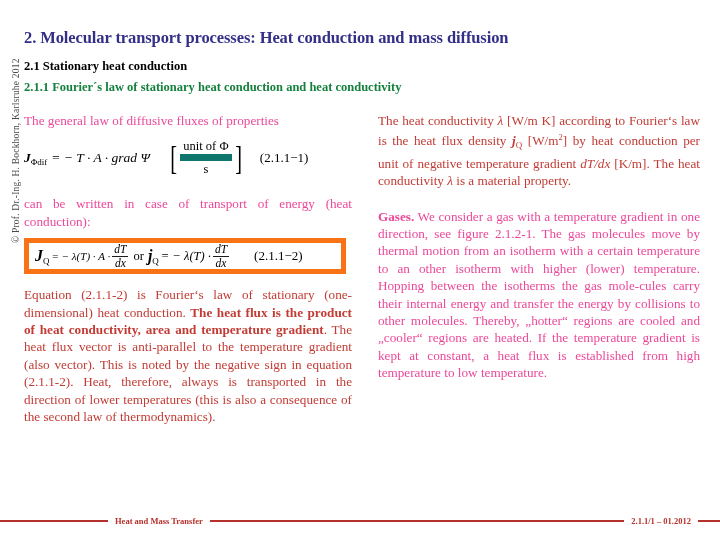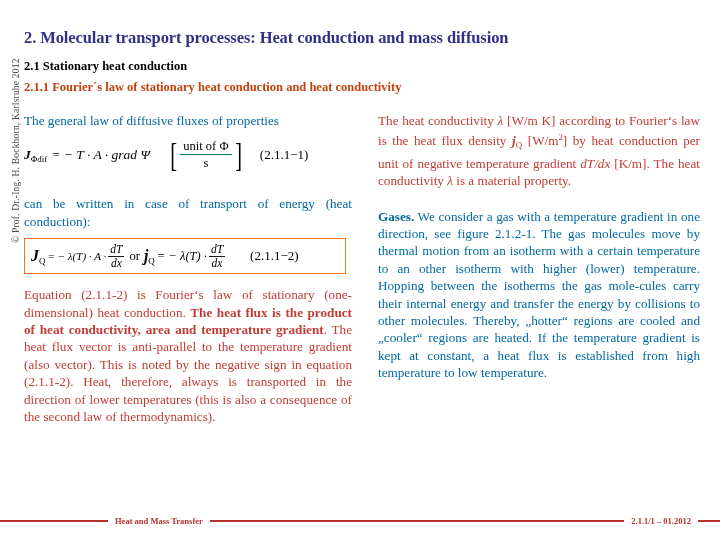--- a/index.html
+++ b/index.html
@@ -58,21 +58,21 @@
     font-weight: bold;
     color: #000000;
     white-space: nowrap;
   }
   #heading-211 {
     position: absolute;
     left: 24px;
     top: 80px;
     font-size: 12.5px;
     font-weight: bold;
-    color: #c2410c;
+    color: #15803d;
     white-space: nowrap;
   }
 
   
   .col {
     position: absolute;
     top: 112px;
   }
   #left-column {
     left: 24px;
@@ -83,21 +83,21 @@
     width: 322px;
   }
 
   .para {
     font-size: 13.2px;
     line-height: 17.4px;
     text-align: justify;
     margin: 0;
   }
   .para.red { color: #c23b34; }
-  .para.black { color: #0369a1; }
+  .para.black { color: #ec4899; }
   .para b { font-weight: bold; }
   .para i { font-style: italic; }
 
   .subhead-black {
     font-size: 13.2px;
     line-height: 17.4px;
     font-weight: bold;
     color: #000000;
     text-align: justify;
     margin: 0;
@@ -144,36 +144,36 @@
   .frac {
     display: inline-flex;
     flex-direction: column;
     align-items: center;
     margin: 0 1px;
     font-size: 12.5px;
     line-height: 14px;
   }
   .frac .num {
     padding: 0 3px 1px 3px;
-    border-bottom: 1px solid #0f766e;
+    border-bottom: 7px solid #0f766e;
   }
   .frac .den {
     padding: 1px 3px 0 3px;
   }
   .eq-ref {
     margin-left: 16px;
     font-size: 13px;
     white-space: nowrap;
   }
 
   
   #equation-2-box {
     position: relative;
     margin-top: 8px;
-    border: 1px solid #f97316;
+    border: 5px solid #f97316;
     background: #ffffff;
     height: 36px;
     width: 322px;
     box-sizing: border-box;
     display: flex;
     align-items: center;
     padding-left: 6px;
   }
   #equation-2-box .eq-ref { margin-left: 23px; }
   .frac-inline {

